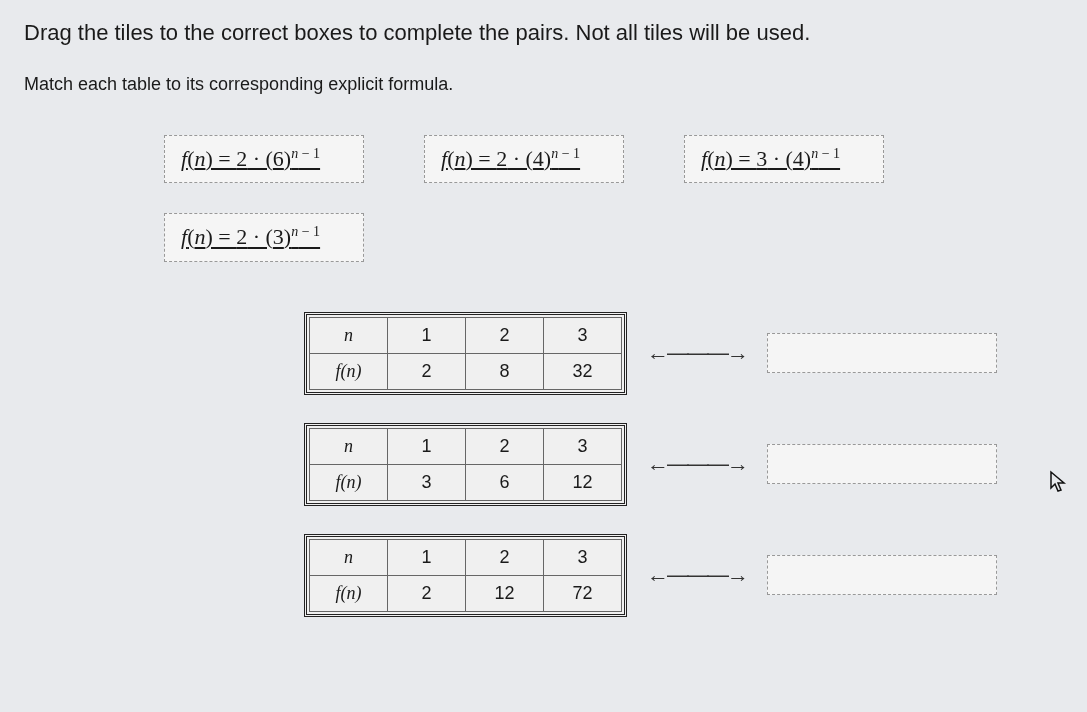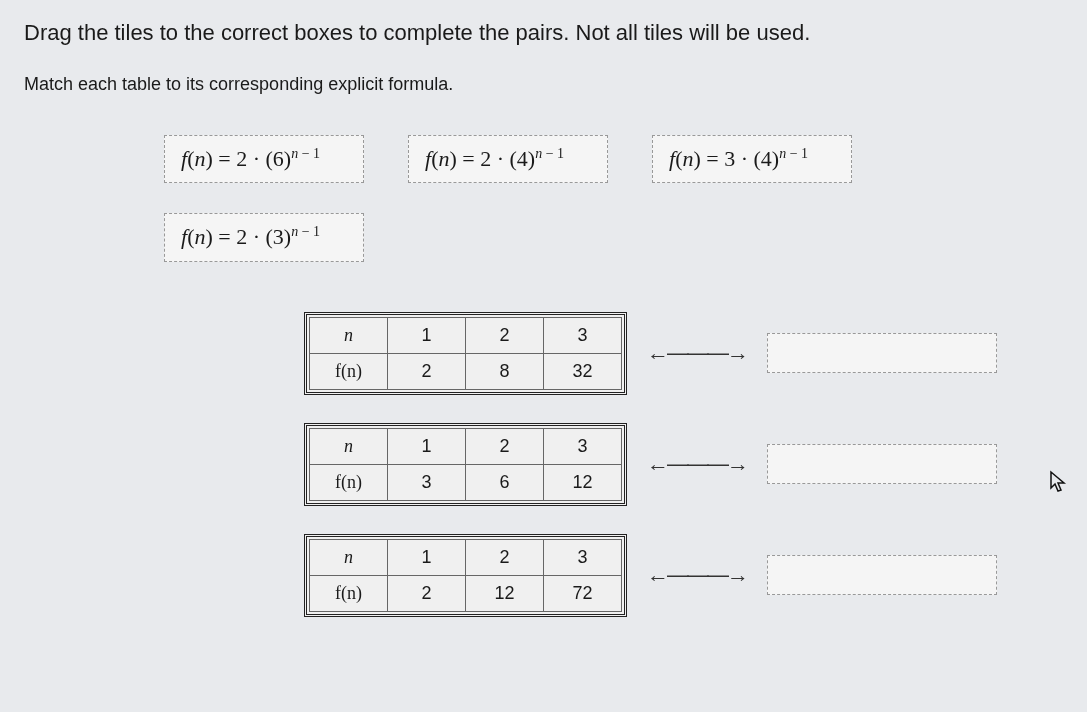--- a/index.html
+++ b/index.html
@@ -24,21 +24,22 @@
   }
   .tiles-area {
     display: flex;
     flex-direction: column;
     gap: 30px;
     margin-left: 140px;
     margin-bottom: 50px;
   }
   .tile-row {
     display: flex;
-    gap: 44px;
+    gap: 60px;
+    text-decoration: underline;
   }
   .tile {
     border: 1px dashed #999;
     background: #f5f5f5;
     padding: 10px 16px;
     font-family: "Times New Roman", serif;
     font-size: 22px;
     font-style: italic;
     min-width: 200px;
     text-align: left;
@@ -75,20 +76,21 @@
     text-align: center;
     font-size: 18px;
     background: #f0f0f0;
   }
   table.match-table th {
     font-style: italic;
     font-weight: normal;
     font-family: "Times New Roman", serif;
   }
   table.match-table td.label {
+    font-style: italic;
     font-family: "Times New Roman", serif;
   }
   .arrow {
     font-size: 22px;
     color: #333;
     letter-spacing: -2px;
     white-space: nowrap;
   }
   .drop-zone {
     border: 1px dashed #999;

